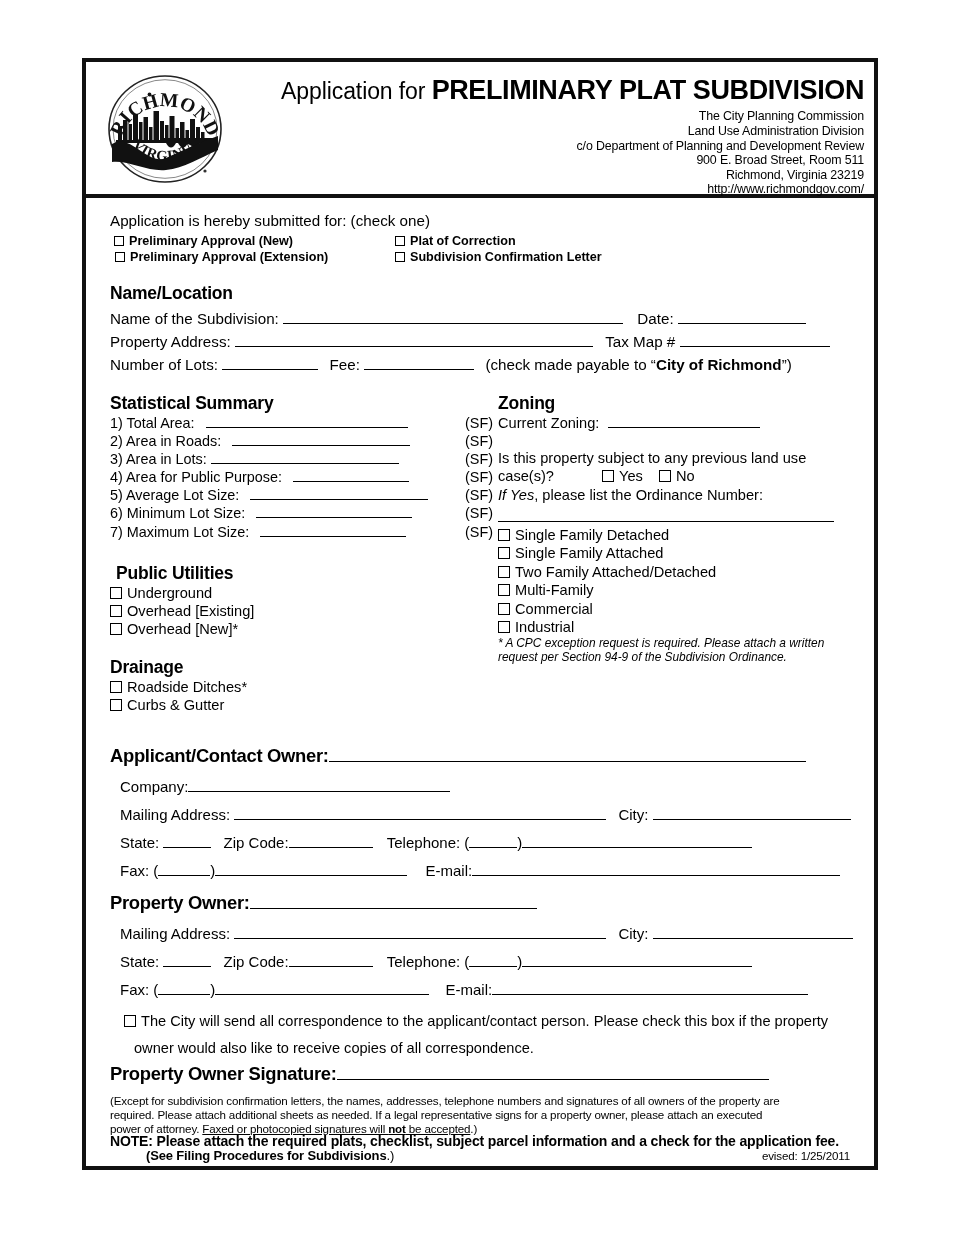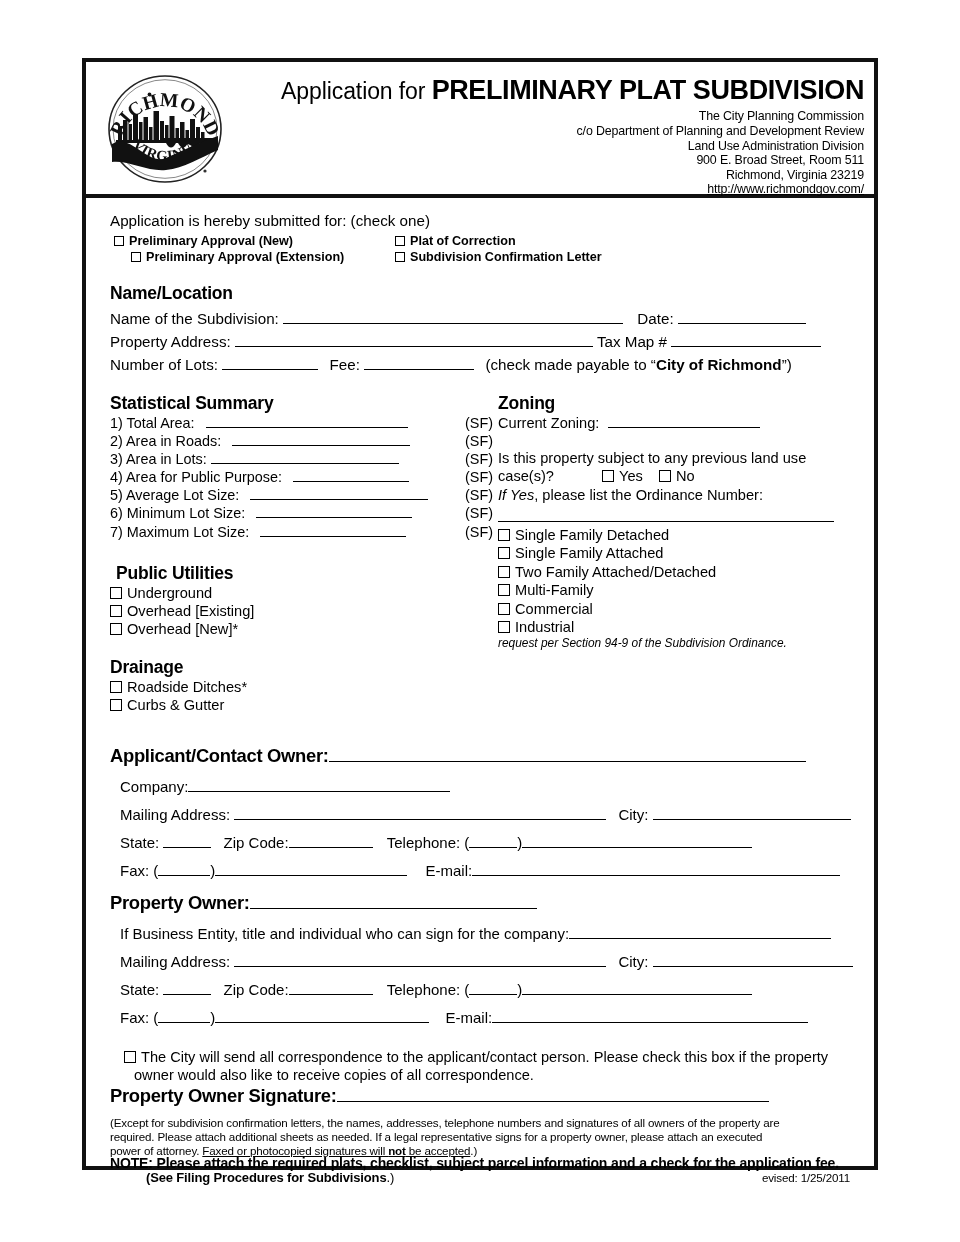--- a/index.html
+++ b/index.html
@@ -64,21 +64,21 @@
     letter-spacing: -0.4px;
   }
   .addr {
     text-align: right;
     font-size: 12.4px;
     line-height: 14.6px;
     margin-top: 5px;
     letter-spacing: -0.15px;
   }
   .addr div { white-space: nowrap; }
-  .addr .url { text-decoration: underline; }
+  .addr .url { }
 
   
   .body {
     position: relative;
     padding: 14px 20px 0 24px;
   }
   .b { font-weight: bold; }
   .i { font-style: italic; }
   .u { text-decoration: underline; }
 
@@ -169,22 +169,22 @@
     letter-spacing: -0.3px;
   }
   .fr2 {
     font-size: 15px;
     margin-top: 11px;
     white-space: nowrap;
   }
 
   .cbpara {
     font-size: 14.6px;
-    line-height: 18px;
-    margin-top: 22px;
+    line-height: 27px;
+    margin-top: 10px;
     padding-left: 14px;
     text-indent: -14px;
   }
 
   
   .fine {
     font-size: 11.6px;
     line-height: 13.8px;
     margin-top: 9px;
     letter-spacing: -0.15px;
@@ -251,55 +251,55 @@
         </g>
         <path d="M 8,74 C 26,62 44,96 62,88 C 80,80 96,72 114,66 L 114,80 C 96,88 80,98 62,100 C 44,102 24,90 8,92 Z" fill="#111"></path>
         <circle cx="101" cy="101" r="1.6" fill="#333"></circle>
       </svg>
     </div>
 
     <div class="header-text">
       <div class="title-line"><span class="title-reg">Application for </span><span class="title-bold">PRELIMINARY PLAT SUBDIVISION</span></div>
       <div class="addr">
         <div>The City Planning Commission</div>
+        <div>Land Use Administration Division</div>
         <div>c/o Department of Planning and Development Review</div>
-        <div>Land Use Administration Division</div>
         <div>900 E. Broad Street, Room 511</div>
         <div>Richmond, Virginia 23219</div>
         <div class="url">http://www.richmondgov.com/</div>
       </div>
     </div>
   </div>
 
   <div class="body">
 
     <div class="intro">
       <div>Application is hereby submitted for: (check one)</div>
       <div class="opts">
         <div class="opt" style="left:4px; top:0;"><span class="cb"></span><span>Preliminary Approval (New)</span></div>
         <div class="opt" style="left:285px; top:0;"><span class="cb"></span><span>Plat of Correction</span></div>
-        <div class="opt" style="left:21px; top:16px;"><span class="cb"></span><span>Preliminary Approval (Extension)</span></div>
+        <div class="opt" style="left:5px; top:16px;"><span class="cb"></span><span>Preliminary Approval (Extension)</span></div>
         <div class="opt" style="left:285px; top:16px;"><span class="cb"></span><span>Subdivision Confirmation Letter</span></div>
       </div>
     </div>
 
     <div class="namloc">
       <div class="sect-h">Name/Location</div>
 
       <div class="fr">
         <span>Name of the Subdivision:</span>
         <span class="ln" style="width:340px;"></span>
         <span style="margin-left:10px;">Date:</span>
         <span class="ln" style="width:128px;"></span>
       </div>
 
       <div class="fr">
         <span>Property Address:</span>
         <span class="ln" style="width:358px;"></span>
-        <span style="margin-left:0;">Tax Map #</span>
+        <span style="margin-left:8px;">Tax Map #</span>
         <span class="ln" style="width:150px;"></span>
       </div>
 
       <div class="fr">
         <span>Number of Lots:</span>
         <span class="ln" style="width:96px;"></span>
         <span style="margin-left:7px;">Fee:</span>
         <span class="ln" style="width:110px;"></span>
         <span style="margin-left:7px;">(check made payable to “</span><span class="b">City of Richmond</span><span>”)</span>
       </div>
@@ -381,20 +381,21 @@
 
         <div class="cklist">
           <div><span class="cb lg"></span><span>Single Family Detached</span></div>
           <div><span class="cb lg"></span><span>Single Family Attached</span></div>
           <div><span class="cb lg"></span><span>Two Family Attached/Detached</span></div>
           <div><span class="cb lg"></span><span>Multi-Family</span></div>
           <div><span class="cb lg"></span><span>Commercial</span></div>
           <div><span class="cb lg"></span><span>Industrial</span></div>
         </div>
         <div class="note-it">
+          <div>* A CPC exception request is required. Please attach a written</div>
           <div>request per Section 94-9 of the Subdivision Ordinance.</div>
         </div>
       </div>
     </div>
 
     <div style="margin-top:-4px;">
       <div class="bigfield">
         <span>Applicant/Contact Owner:</span><span class="ln" style="width:477px;"></span>
       </div>
 
@@ -420,23 +421,20 @@
         <span>Fax: (</span><span class="ln" style="width:52px;"></span><span>)</span><span class="ln" style="width:192px;"></span>
         <span style="margin-left:14px;">E-mail:</span><span class="ln" style="width:368px;"></span>
       </div>
     </div>
 
     <div style="margin-top:13px;">
       <div class="bigfield">
         <span>Property Owner:</span><span class="ln" style="width:287px;"></span>
       </div>
 
-      <div class="fr2" style="padding-left:10px;">
-        <span>If Business Entity, title and individual who can sign for the company:</span><span class="ln" style="width:262px;"></span>
-      </div>
 
       <div class="fr2" style="padding-left:10px;">
         <span>Mailing Address:</span>
         <span class="ln" style="width:372px;"></span>
         <span style="margin-left:8px;">City:</span>
         <span class="ln" style="width:200px;"></span>
       </div>
 
       <div class="fr2" style="padding-left:10px;">
         <span>State:</span>

